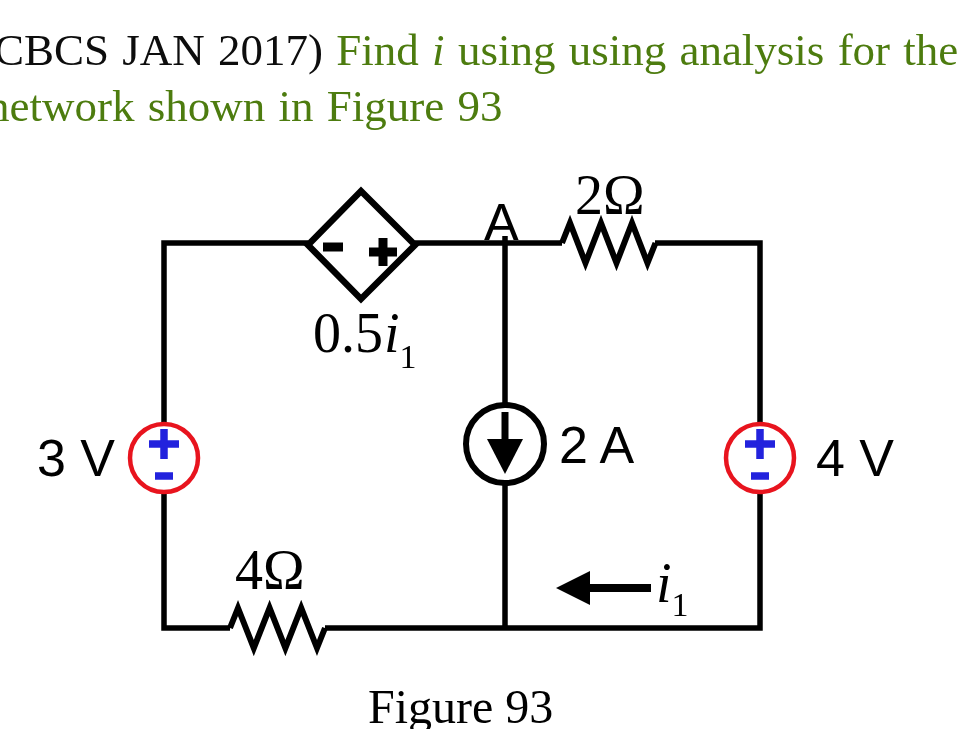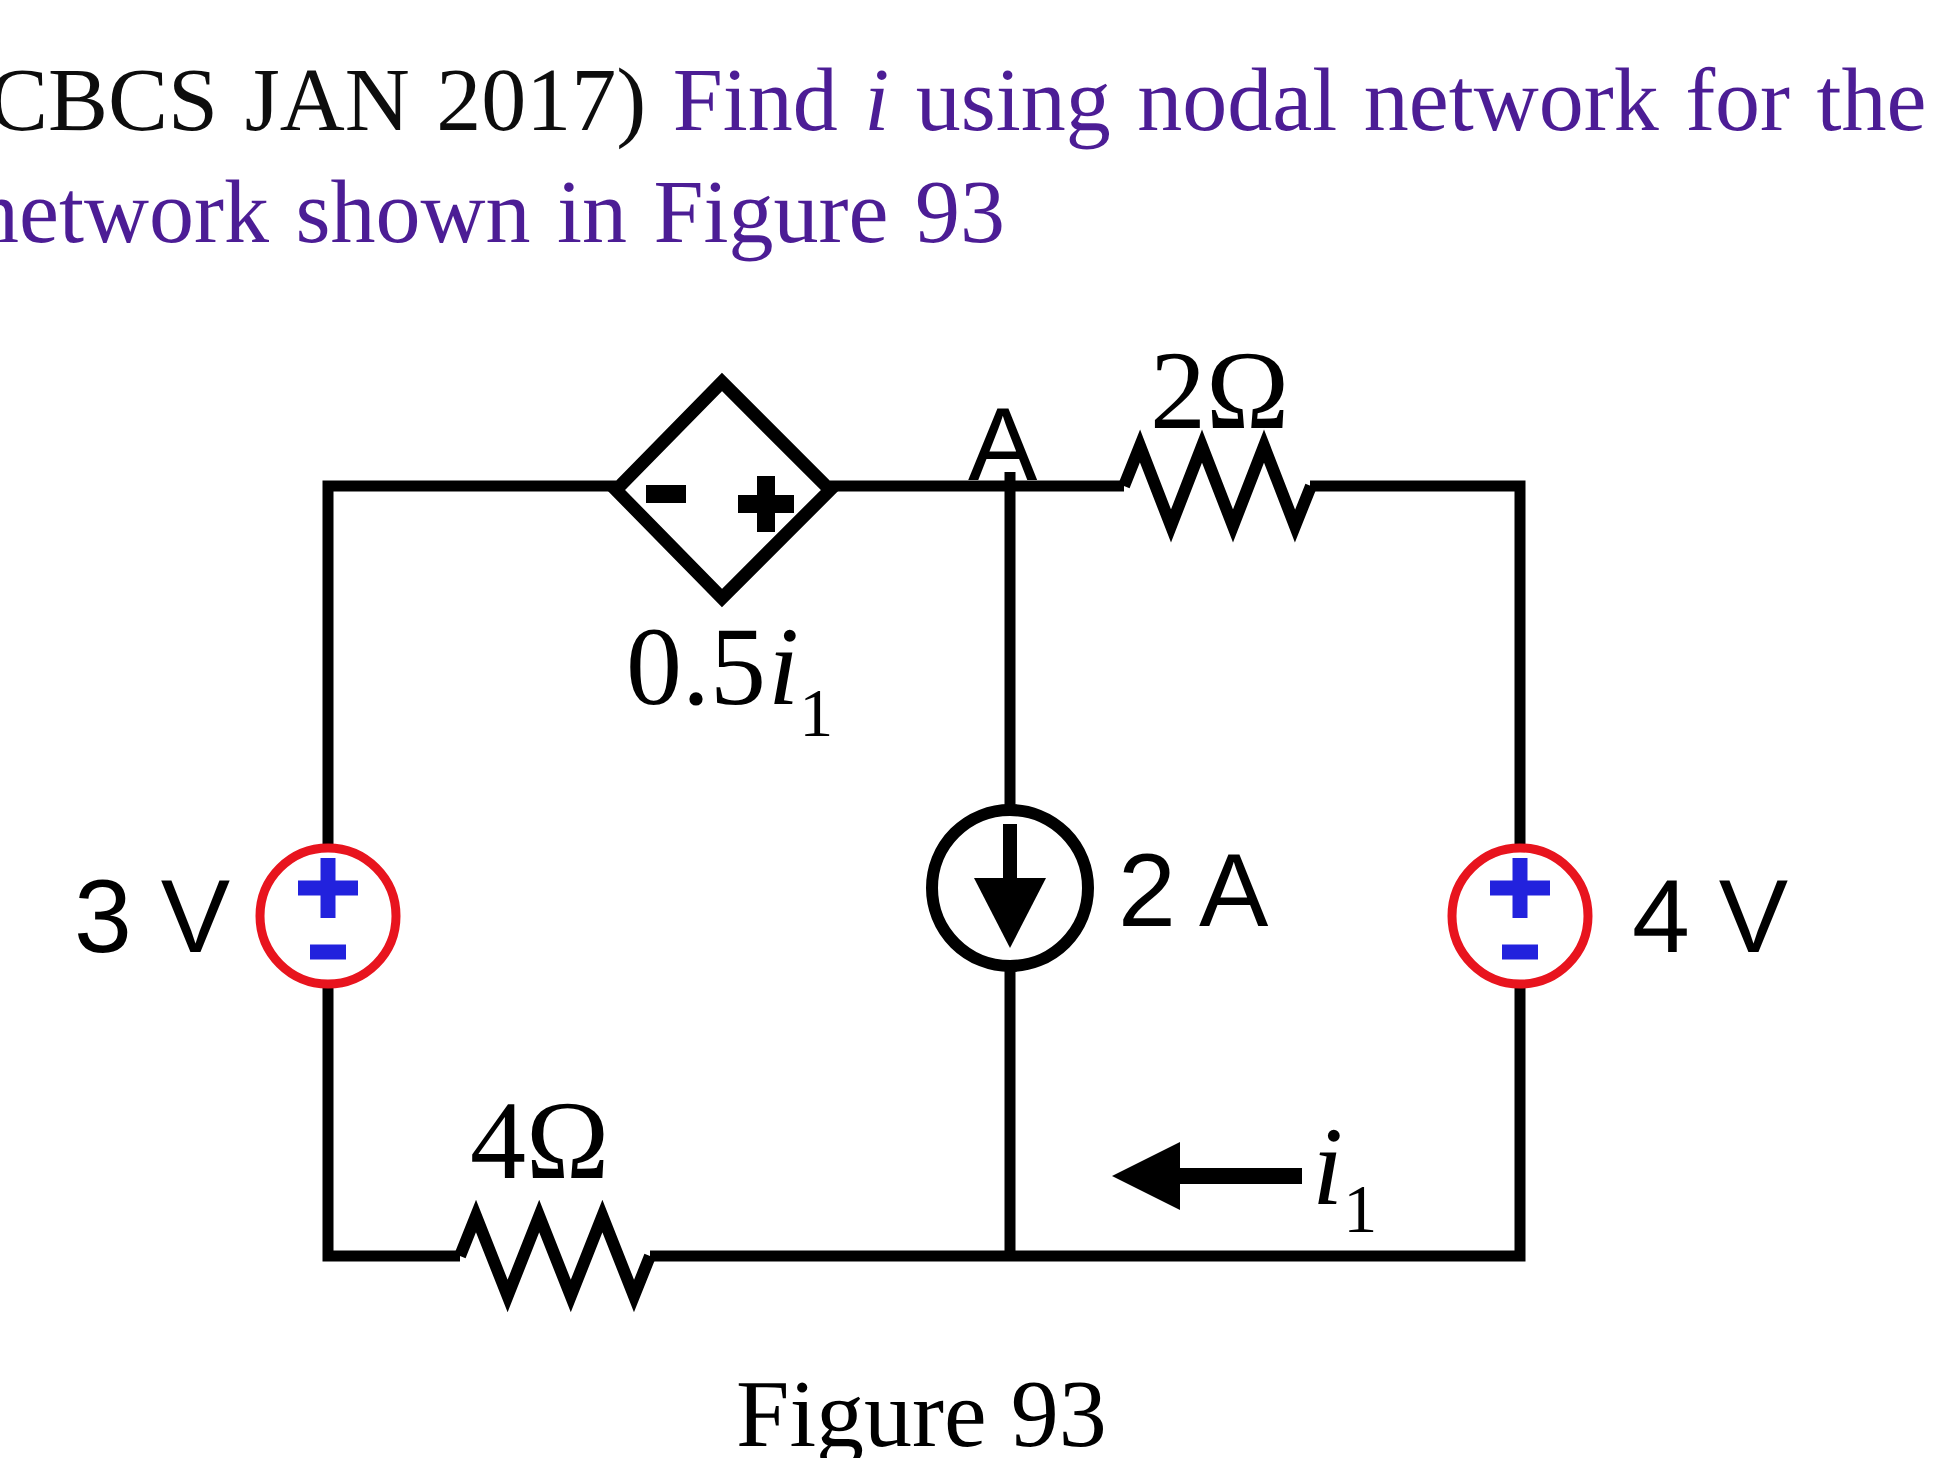--- a/index.html
+++ b/index.html
@@ -4,32 +4,32 @@
 <style>
   html,body { margin:0; padding:0; }
   body {
     width:972px; height:729px; position:relative; overflow:hidden;
     background:#ffffff;
     font-family:"Liberation Serif", serif;
   }
   .hline { position:absolute; white-space:nowrap; font-size:45px; color:#0d0d0d; word-spacing:2px; }
   .l1 { left:-6px; top:24px; }
   .l2 { left:-13px; top:80px; }
-  .red { color:#4c1d95; }
+  .red { color:#4d7c0f; }
   .it  { font-style:italic; }
   svg  { position:absolute; left:0; top:0; }
   .serif { font-family:"Liberation Serif", serif; }
   .sans  { font-family:"Liberation Sans", sans-serif; }
   text, tspan { fill:#000000; }
 </style>
 </head>
 <body>
 
 <div class="hline l1">
-  <span>CBCS JAN 2017)</span><span class="red"> Find </span><span class="red it">i</span><span class="red"> using nodal network for the</span>
+  <span>CBCS JAN 2017)</span><span class="red"> Find </span><span class="red it">i</span><span class="red"> using using analysis for the</span>
 </div>
 <div class="hline l2 red">network shown in Figure 93</div>
 
 <svg width="972" height="729" viewBox="0 0 972 729">
 
   <g stroke="#000000" stroke-width="5.5" fill="none">
     <path d="M308,243 H164 V424"></path>
     <path d="M164,492 V628 H230"></path>
     <path d="M325,628 H760 V492"></path>
     <path d="M760,424 V243 H655"></path>

